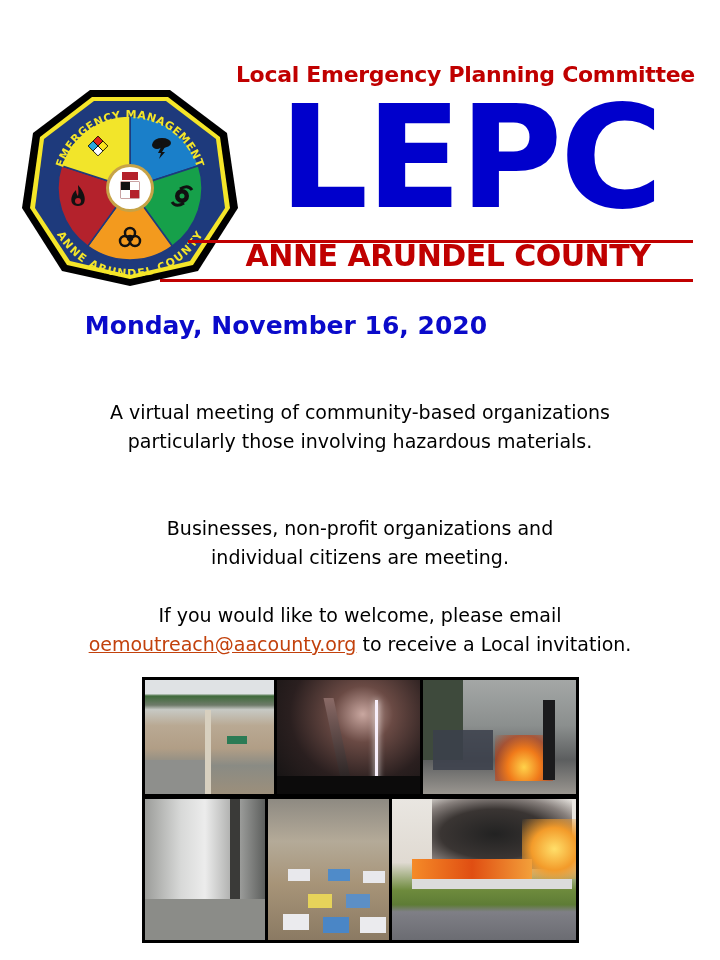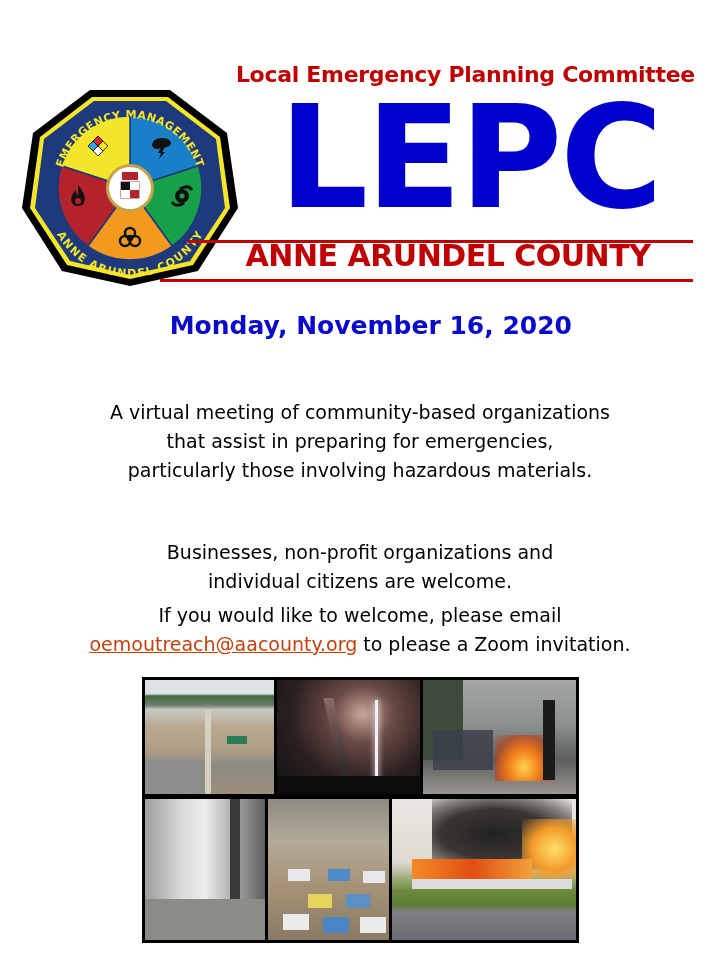--- a/index.html
+++ b/index.html
@@ -2,21 +2,21 @@
 <html><head>
 <meta charset="utf-8">
 <style>
   html, body { margin:0; padding:0; background:#ffffff; }
   body { width:720px; height:960px; position:relative; overflow:hidden; font-family:"DejaVu Sans", sans-serif; }
   .abs { position:absolute; }
   .subtitle { left:205px; top:62px; width:490px; text-align:right; color:#c00000; font-weight:bold; font-size:22px; letter-spacing:-0.3px; white-space:nowrap; }
   .lepc { left:240px; top:84px; width:460px; text-align:center; color:#0000cc; font-family:"DejaVu Sans", sans-serif; font-weight:bold; font-size:140px; line-height:148px; letter-spacing:-2px; transform:scaleY(1.02); }
   .redline { background:#c00000; height:3px; }
   .county { left:200px; top:238px; width:496px; text-align:center; color:#c00000; font-weight:bold; font-size:30px; letter-spacing:-0.5px; white-space:nowrap; }
-  .date { left:0; top:308px; width:572px; text-align:right; color:#0a0aca; font-weight:bold; font-size:25px; line-height:35px; }
+  .date { left:0; top:308px; width:572px; text-align:center; color:#0a0aca; font-weight:bold; font-size:25px; line-height:35px; }
   .body-text { left:0; width:720px; text-align:center; color:#000; font-size:19px; line-height:29px; }
   .email { color:#c2410c; text-decoration:underline; }
   .logo { left:20px; top:88px; width:220px; height:200px; }
   .photos { left:142px; top:677px; width:437px; height:266px; background:#000; }
   .ph { position:absolute; overflow:hidden; }
 </style>
 </head>
 <body>
 
 <div class="abs logo">
@@ -94,32 +94,31 @@
 <div class="abs redline" style="left:188px; top:240px; width:505px;"></div>
 <div class="abs county">ANNE ARUNDEL COUNTY</div>
 <div class="abs redline" style="left:160px; top:279px; width:533px;"></div>
 
 <div class="abs date">
   <div>Monday, November 16, 2020</div>
 </div>
 
 <div class="abs body-text" style="top:398px;">
   <div>A virtual meeting of community-based organizations</div>
-  <div>that assist in preparing for emergencies,</div>
   <div>particularly those involving hazardous materials.</div>
 </div>
 
-<div class="abs body-text" style="top:538px;">
+<div class="abs body-text" style="top:514px;">
   <div>Businesses, non-profit organizations and</div>
-  <div>individual citizens are welcome.</div>
+  <div>individual citizens are meeting.</div>
 </div>
 
 <div class="abs body-text" style="top:601px;">
   <div>If you would like to welcome, please email</div>
-  <div><a class="email">oemoutreach@aacounty.org</a><span> to please a Zoom invitation.</span></div>
+  <div><a class="email">oemoutreach@aacounty.org</a><span> to receive a Local invitation.</span></div>
 </div>
 
 <div class="abs photos">
 
   <div class="ph" style="left:3px; top:3px; width:129px; height:114px;
        background:linear-gradient(180deg,#dfe2e4 0%,#dfe2e4 12%,#3f6a3a 14%,#6f7b6a 22%,#c7c9c4 26%,#b9a993 40%,#b19e86 60%,#8a8b84 75%,#9c8f7b 100%);">
     <div style="position:absolute; left:60px; top:30px; width:6px; height:84px; background:#d8d0bf;"></div>
     <div style="position:absolute; left:0; top:80px; width:60px; height:34px; background:#8e8f8c;"></div>
     <div style="position:absolute; left:82px; top:56px; width:20px; height:8px; background:#2b7b55;"></div>
   </div>

